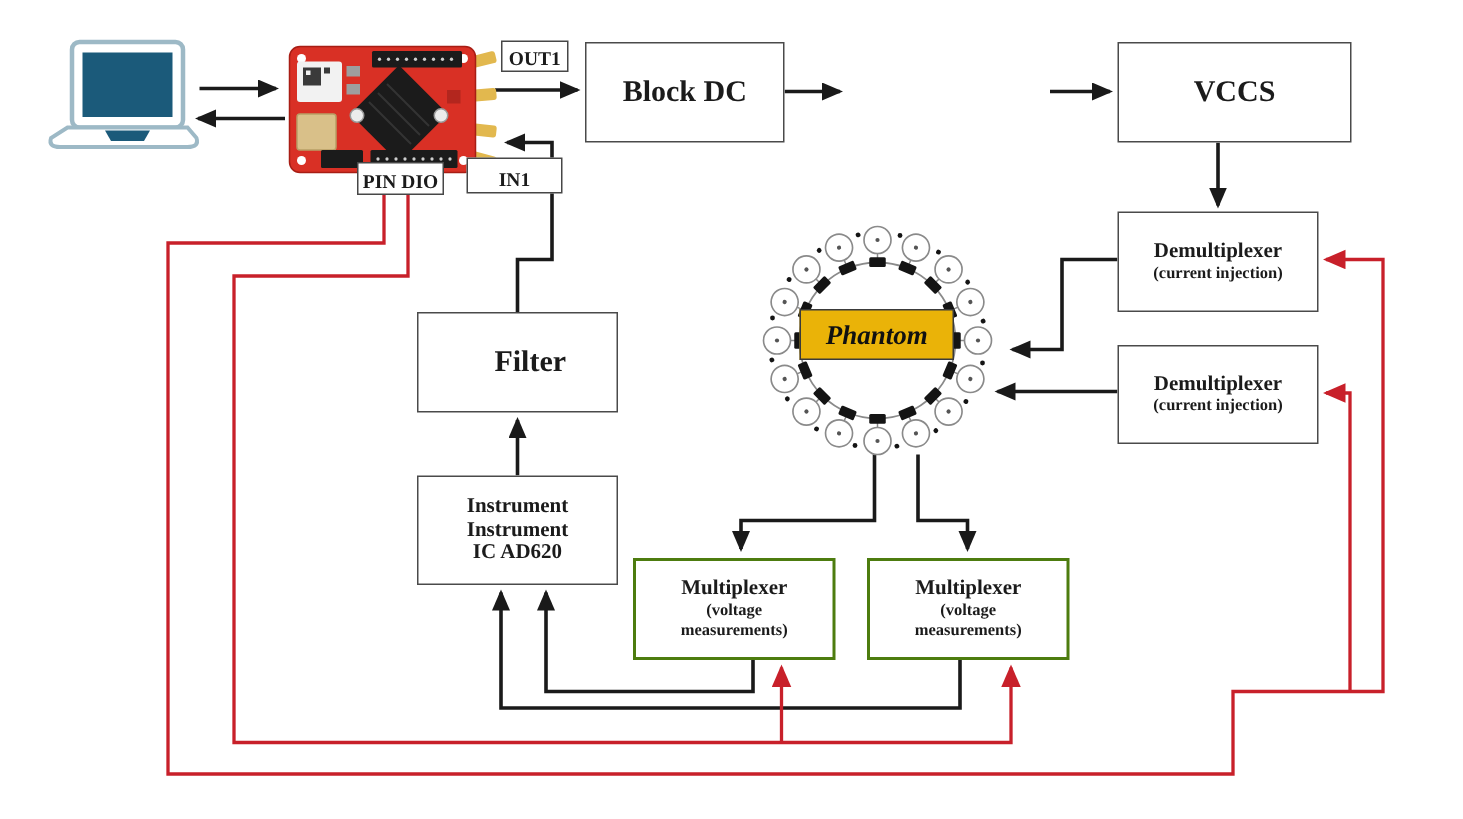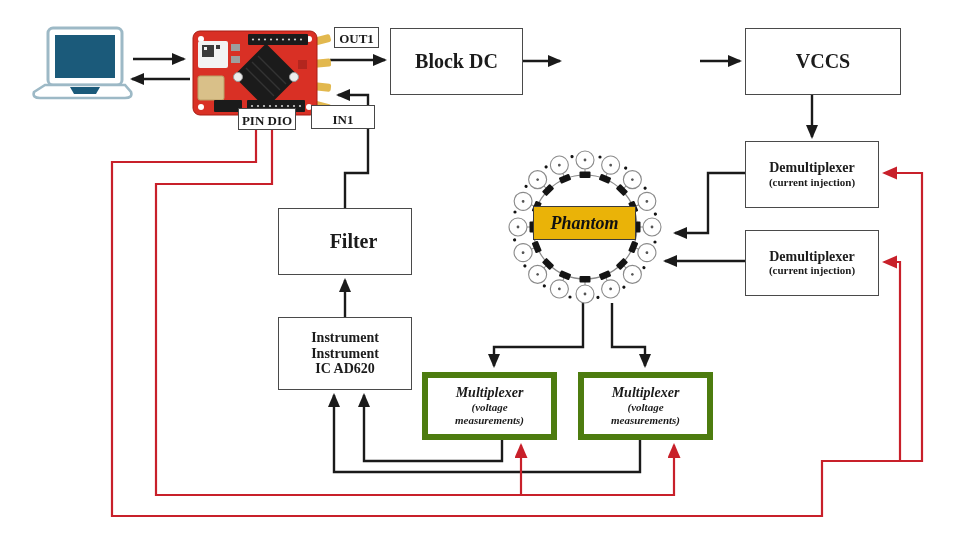--- a/index.html
+++ b/index.html
@@ -4,21 +4,21 @@
 <style>
   html,body{margin:0;padding:0;background:#ffffff;}
   .canvas{position:relative;width:975px;height:546px;background:#fff;overflow:hidden;
           font-family:"Liberation Serif","DejaVu Serif",serif;}
   svg.layer{position:absolute;left:0;top:0;}
   .wb{stroke:var(--wire-signal,#1a1a1a);fill:none;stroke-width:2.4px;}
   .wr{stroke:var(--wire-control,#c8202a);fill:none;stroke-width:2.2px;}
   .box{position:absolute;background:#fff;border:1.6px solid #4a4a4a;box-sizing:border-box;
        display:flex;flex-direction:column;align-items:center;justify-content:center;
        text-align:center;font-weight:bold;color:#1b1b1b;}
-  .box.mux{border:6px solid #4d7c0f;font-style:italic;}
+  .box.mux{border:2px solid #4d7c0f;}
   .title{font-size:20px;line-height:1.15;}
   .title-sm{font-size:14px;line-height:1.12;}
   .sub{font-size:11px;line-height:1.18;}
   .tag{position:absolute;background:#fff;border:1.5px solid #474747;box-sizing:border-box;
        display:flex;align-items:flex-end;justify-content:center;
        font-size:13px;font-weight:bold;color:#1b1b1b;}
   .phantom-label{position:absolute;background:#eab308;border:1.6px solid #3a3a3a;box-sizing:border-box;
        display:flex;align-items:center;justify-content:center;
        font-size:18px;font-weight:bold;font-style:italic;color:#111;}
 </style>

